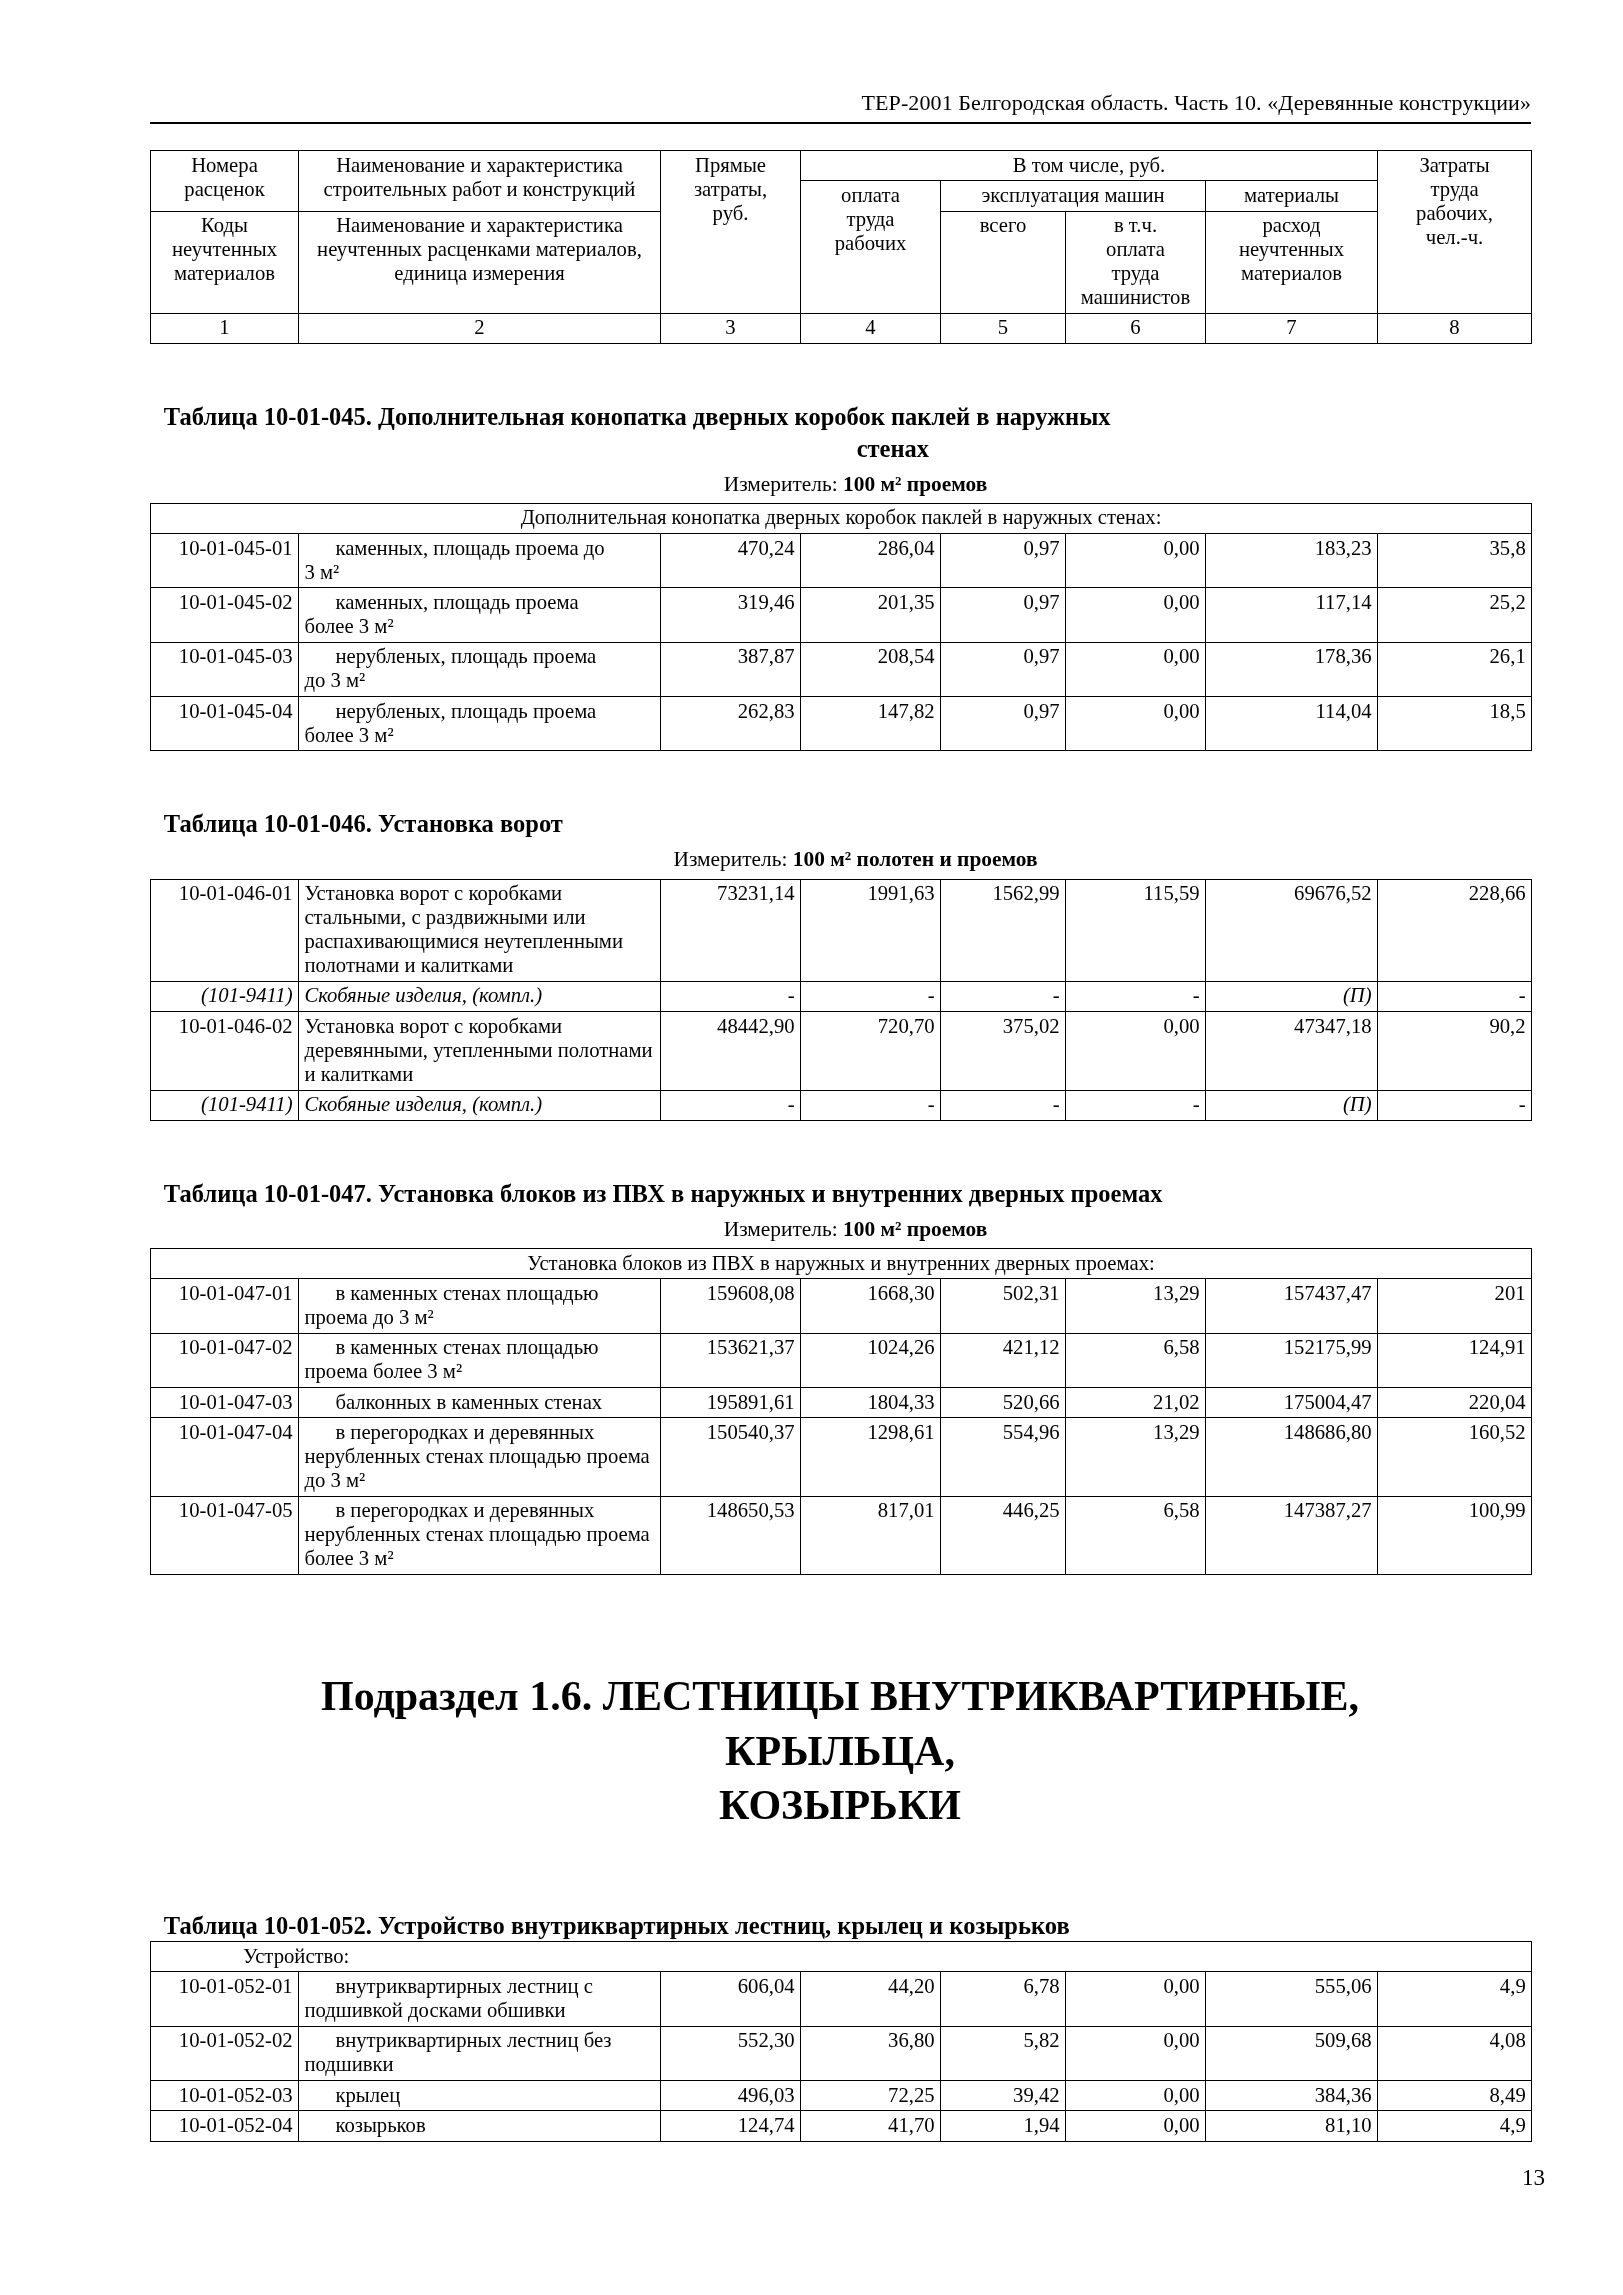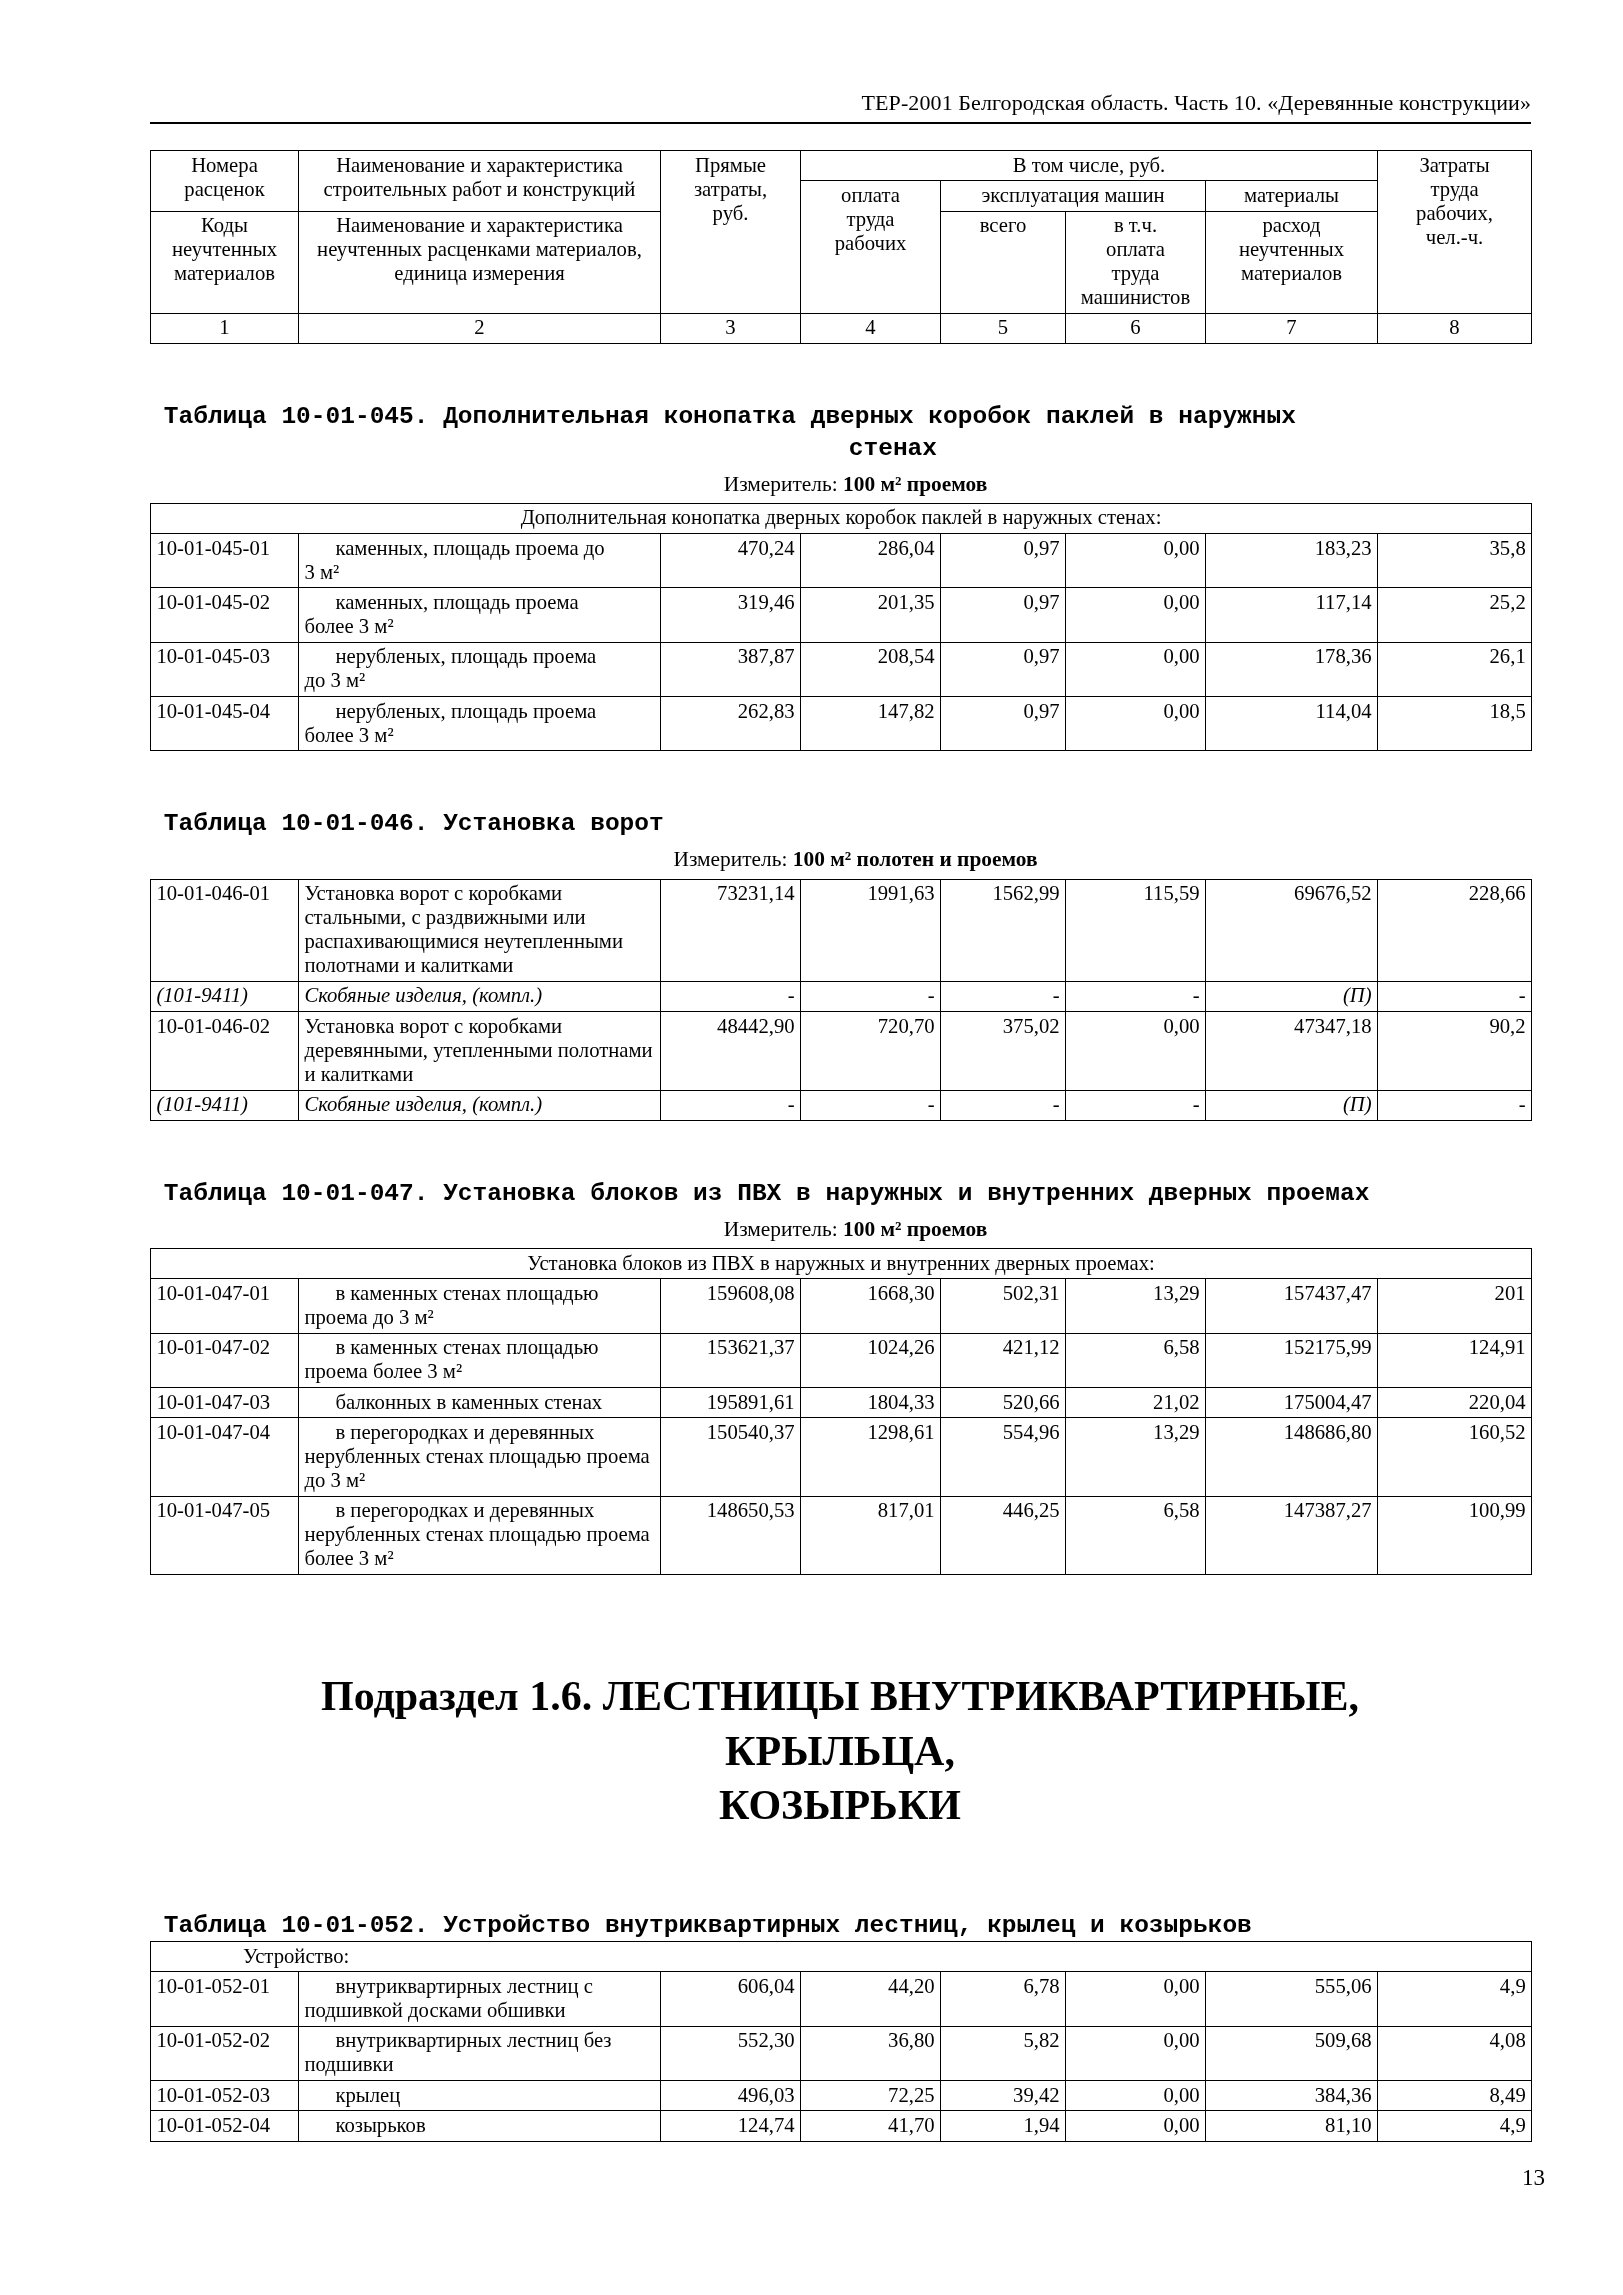--- a/index.html
+++ b/index.html
@@ -82,21 +82,21 @@
     line-height: 1.18;
     font-size: 20.7px;
   }
   .hdr-num td {
     text-align: center;
     padding: 1.5px 3.1px 3.1px 3.1px;
     font-size: 20.7px;
   }
 
   .num { text-align: right; white-space: nowrap; }
-  .ctr { text-align: left; }
+  .ctr { text-align: right; }
   .ital { font-style: italic; }
   .desc-hang { padding-left: 5.4px; }
 
   .section-title-row td {
     text-align: center;
     font-weight: bold;
     font-size: 20.7px;
     padding: 2.3px 4.6px 4.6px 4.6px;
   }
   .section-title-row td.leftish {
@@ -135,21 +135,21 @@
 
   
   .page-number {
     position: absolute;
     right: 79px;
     top: 2165px;
     font-size: 23px;
     text-align: right;
   }
 
-  .cap-block { padding-left: 13.8px; font-family: Liberation Mono, monospace; }
+  .cap-block { padding-left: 13.8px; }
   .cap-line2 { display: block; text-align: center; padding-left: 92px; }
 </style>
 </head>
 <body>
 
 <div class="page">
 
   <div class="running-header">ТЕР-2001 Белгородская область. Часть 10. «Деревянные конструкции»</div>
   <div class="header-rule"></div>
 

